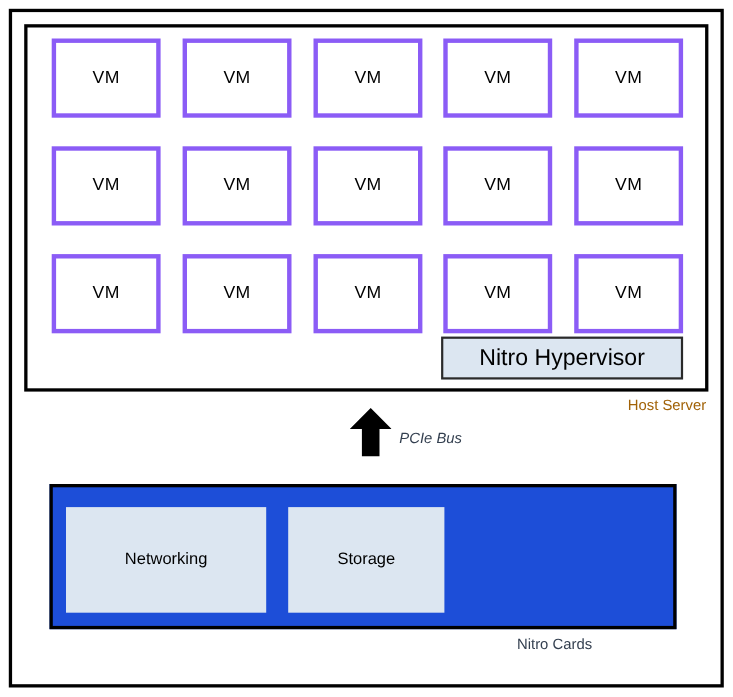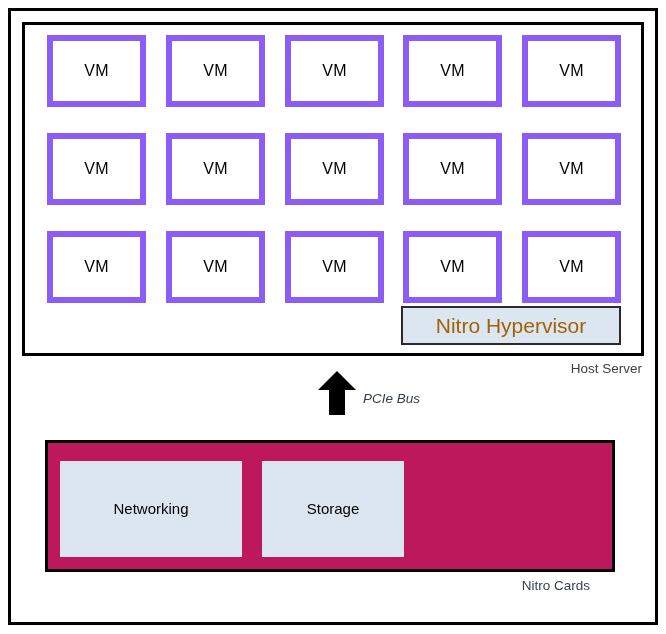--- a/index.html
+++ b/index.html
@@ -61,21 +61,21 @@
   .vm-row-0 { top: 0px; }
   .vm-row-1 { top: 98px; }
   .vm-row-2 { top: 196px; }
 
   .vm-box {
     position: absolute;
     top: 0;
     width: 99px;
     height: 72px;
     box-sizing: border-box;
-    border: 6px solid #8b5cf6;
+    border: 4px solid #8b5cf6;
     background: #ffffff;
     display: flex;
     align-items: center;
     justify-content: center;
   }
   .vm-col-0 { left: 0px; }
   .vm-col-1 { left: 119px; }
   .vm-col-2 { left: 238px; }
   .vm-col-3 { left: 356px; }
   .vm-col-4 { left: 475px; }
@@ -97,33 +97,33 @@
     box-sizing: border-box;
     border: 2px solid #2a2a2a;
     background: #dce6f1;
     display: flex;
     align-items: center;
     justify-content: center;
   }
   .hypervisor-label {
     font-family: "Liberation Sans", sans-serif;
     font-size: 21px;
-    color: #a16207;
+    color: #000000;
   }
 
   
   .host-caption {
     position: absolute;
     left: 490px;
     top: 361px;
     width: 152px;
     text-align: right;
     font-family: "Liberation Sans", sans-serif;
     font-size: 13.5px;
-    color: #404040;
+    color: #a16207;
   }
 
   
   .pcie-arrow {
     position: absolute;
     left: 318px;
     top: 371px;
     width: 38px;
     height: 44px;
   }
@@ -140,21 +140,21 @@
 
   
   .cards-box {
     position: absolute;
     left: 45px;
     top: 440px;
     width: 570px;
     height: 132px;
     box-sizing: border-box;
     border: 3px solid #000000;
-    background: #be185d;
+    background: #1d4ed8;
   }
   .card {
     position: absolute;
     top: 18px;
     height: 96px;
     background: #dce6f1;
     display: flex;
     align-items: center;
     justify-content: center;
     text-align: center;
@@ -174,21 +174,21 @@
   .card-2 .card-label {
     font-size: 14px;
   }
 
   
   .cards-caption {
     position: absolute;
     left: 470px;
     top: 578px;
     width: 172px;
-    text-align: center;
+    text-align: left;
     font-family: "Liberation Sans", sans-serif;
     font-size: 13.5px;
     color: #333f4f;
   }
 </style>
 </head>
 <body>
 
 <div id="diagram">
 

